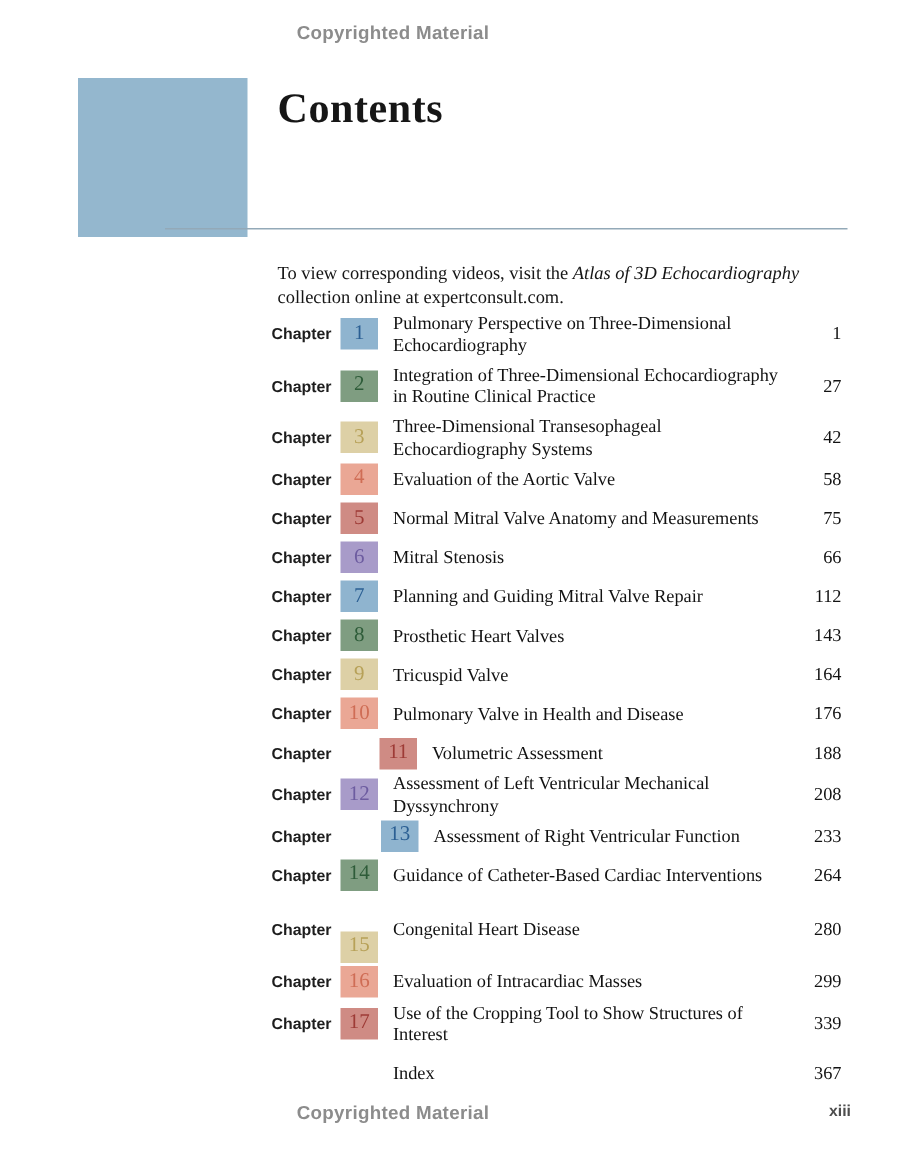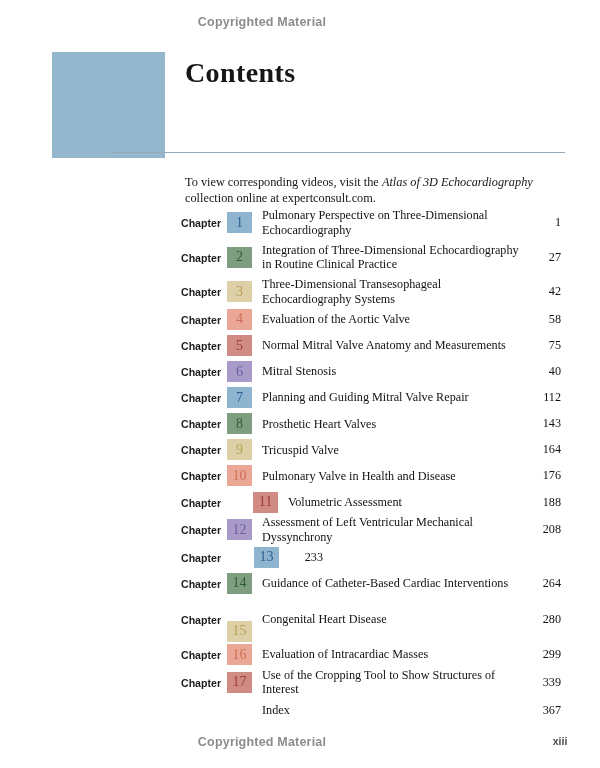--- a/index.html
+++ b/index.html
@@ -134,20 +134,21 @@
     color: #121212;
   }
 
   
   .toc-row.two-line { min-height: 40px; }
   .toc-row.two-line .ch-title { line-height: 14.6px; }
 
   
   .index-row {
     display: flex;
+    align-items: center;
     min-height: 26.1px;
     margin-top: 6px;
   }
   .index-spacer { flex: 0 0 81px; }
   .index-label {
     flex: 1 1 auto;
     font-size: 12.2px;
     color: #121212;
   }
   .index-page {
@@ -199,21 +200,21 @@
     <div class="toc-row">
       <div class="ch-label">Chapter</div>
       <div class="ch-num" style="background: rgb(207, 139, 132); color: rgb(158, 59, 54);">5</div>
       <div class="ch-title">Normal Mitral Valve Anatomy and Measurements</div>
       <div class="ch-page">75</div>
     </div>
     <div class="toc-row">
       <div class="ch-label">Chapter</div>
       <div class="ch-num" style="background: rgb(168, 155, 201); color: rgb(109, 92, 160);">6</div>
       <div class="ch-title">Mitral Stenosis</div>
-      <div class="ch-page">40</div>
+      <div class="ch-page">66</div>
     </div>
     <div class="toc-row">
       <div class="ch-label">Chapter</div>
       <div class="ch-num" style="background: rgb(143, 180, 207); color: rgb(43, 95, 147);">7</div>
       <div class="ch-title">Planning and Guiding Mitral Valve Repair</div>
       <div class="ch-page">112</div>
     </div>
     <div class="toc-row">
       <div class="ch-label">Chapter</div>
       <div class="ch-num" style="background: rgb(127, 157, 129); color: rgb(46, 92, 57);">8</div>
@@ -240,20 +241,21 @@
     </div>
     <div class="toc-row">
       <div class="ch-label">Chapter</div>
       <div class="ch-num" style="background: rgb(168, 155, 201); color: rgb(109, 92, 160);">12</div>
       <div class="ch-title">Assessment of Left Ventricular Mechanical Dyssynchrony</div>
       <div class="ch-page">208</div>
     </div>
     <div class="toc-row">
       <div class="ch-label">Chapter</div>
       <div class="ch-num" style="background: rgb(143, 180, 207); color: rgb(43, 95, 147); margin-left: 27px;">13</div>
+      <div class="ch-title">Assessment of Right Ventricular Function</div>
       <div class="ch-page">233</div>
     </div>
     <div class="toc-row">
       <div class="ch-label">Chapter</div>
       <div class="ch-num" style="background: rgb(127, 157, 129); color: rgb(46, 92, 57);">14</div>
       <div class="ch-title">Guidance of Catheter-Based Cardiac Interventions</div>
       <div class="ch-page">264</div>
     </div>
     <div class="toc-row">
       <div class="ch-label">Chapter</div>

